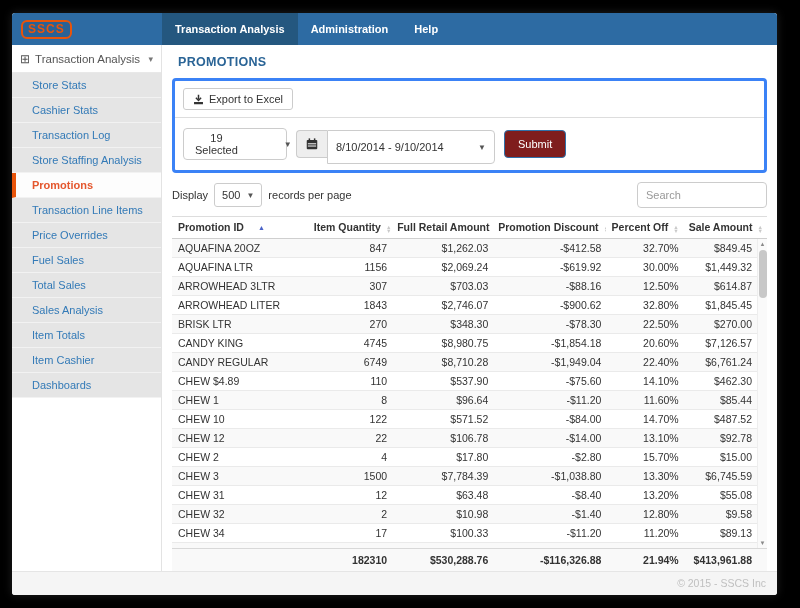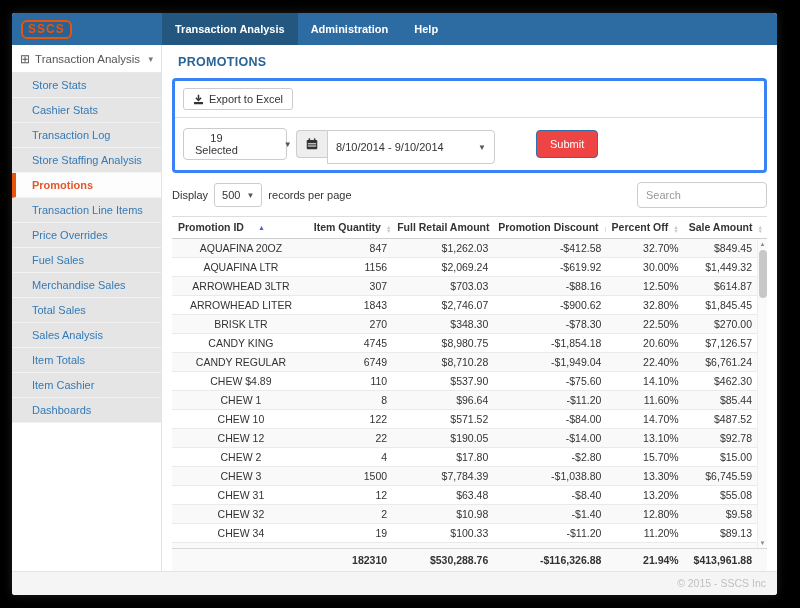--- a/index.html
+++ b/index.html
@@ -46,22 +46,22 @@
   .select-btn { display: inline-flex; align-items: center; justify-content: space-between;
     width: 104px; height: 32px; background: #fff; border: 1px solid #ccc; border-radius: 4px;
     padding: 0 11px; font-size: 11px; color: #333; cursor: pointer; font-family: inherit; gap: 40px; }
   .caret { color: #555; font-size: 8px; margin-left: 6px; }
   .input-group { display: flex; height: 28px; }
   .addon { width: 31px; background: #eee; border: 1px solid #ccc; border-right: none;
     border-radius: 4px 0 0 4px; display: flex; align-items: center; justify-content: center; }
   .date-input { display: inline-flex; align-items: center; justify-content: space-between;
     width: 168px; background: #fff; border: 1px solid #ccc; border-radius: 0 4px 4px 0;
     padding: 16px 8px; font-size: 11px; color: #333; cursor: pointer; font-family: inherit; }
-  .btn-primary { height: 28px; background: #ef4444; border: 1px solid #3071a9; border-radius: 4px;
-    color: #fff; font-size: 11px; padding: 0 13px; cursor: pointer; font-family: inherit; margin-left: 32px; }
+  .btn-primary { height: 28px; background: #7f1d1d; border: 1px solid #3071a9; border-radius: 4px;
+    color: #fff; font-size: 11px; padding: 0 13px; cursor: pointer; font-family: inherit; }
 
   .display-row { display: flex; align-items: center; gap: 6px; margin: 2px 0 8px 0;
     font-size: 11px; color: #333; }
   .pagesize-select { display: inline-flex; align-items: center; height: 24px; background: #fff;
     border: 1px solid #ccc; border-radius: 3px; padding: 0 7px; font-size: 11px; color: #333;
     cursor: pointer; font-family: inherit; }
   .search { margin-left: auto; width: 130px; height: 26px; border: 1px solid #ccc;
     border-radius: 4px; padding: 0 8px; font-size: 11px; color: #333; font-family: inherit; }
   .search::placeholder { color: #999; }
 
@@ -72,21 +72,21 @@
   table.head th { font-weight: bold; border-bottom: 1px solid #cfcfcf; text-align: right; padding: 4px 5px; }
   table.head th:first-child { text-align: left; padding-left: 6px; }
   .sort-asc { color: #4a63c8; font-size: 7px; margin-left: 14px; vertical-align: 1px; }
   .sort-both { display: inline-block; margin-left: 5px; vertical-align: -2px; }
   .sort-both i { display: block; font-style: normal; color: #c9c9c9; font-size: 5.5px; line-height: 4.5px; }
   .scrollbox { position: relative; height: 309px; overflow: hidden; }
   tbody tr { border-top: 1px solid #eaeaea; }
   tbody tr:first-child { border-top: none; }
   tbody tr:nth-child(odd) { background: #f9f9f9; }
   tbody td { text-align: right; }
-  tbody td:first-child { text-align: center; padding-left: 6px; }
+  tbody td:first-child { text-align: left; padding-left: 6px; }
   tbody td:last-child { padding-right: 15px; }
   .sb { position: absolute; right: 0; top: 0; bottom: 0; width: 10px; background: #fafafa;
     border-left: 1px solid #eee; cursor: pointer; }
   .sb-up, .sb-down { position: absolute; left: 0; right: 0; text-align: center; color: #8a8a8a;
     font-size: 6px; line-height: 8px; }
   .sb-up { top: 1px; } .sb-down { bottom: 1px; }
   .sb-thumb { position: absolute; left: 1px; width: 8px; top: 11px; height: 48px;
     background: #c8c8c8; border-radius: 4px; }
   table.totals { border-top: 1px solid #d8d8d8; border-bottom: 1px solid #ddd; }
   table.totals td { font-weight: bold; text-align: right; padding: 5px; }
@@ -122,21 +122,20 @@
       </div>
       <div class="sidebar-list">
           <button class="side-item">Store Stats</button>
           <button class="side-item">Cashier Stats</button>
           <button class="side-item">Transaction Log</button>
           <button class="side-item">Store Staffing Analysis</button>
           <button class="side-item active">Promotions</button>
           <button class="side-item">Transaction Line Items</button>
           <button class="side-item">Price Overrides</button>
           <button class="side-item">Fuel Sales</button>
-          <button class="side-item">Merchandise Sales</button>
           <button class="side-item">Total Sales</button>
           <button class="side-item">Sales Analysis</button>
           <button class="side-item">Item Totals</button>
           <button class="side-item">Item Cashier</button>
           <button class="side-item">Dashboards</button>
         </div>
     </div>
 
     <div class="main">
       <div class="page-title">PROMOTIONS</div>
@@ -294,21 +293,21 @@
                 <td>CHEW 10</td>
                 <td>122</td>
                 <td>$571.52</td>
                 <td>-$84.00</td>
                 <td>14.70%</td>
                 <td>$487.52</td>
               </tr>
               <tr>
                 <td>CHEW 12</td>
                 <td>22</td>
-                <td>$190.05</td>
+                <td>$106.78</td>
                 <td>-$14.00</td>
                 <td>13.10%</td>
                 <td>$92.78</td>
               </tr>
               <tr>
                 <td>CHEW 2</td>
                 <td>4</td>
                 <td>$17.80</td>
                 <td>-$2.80</td>
                 <td>15.70%</td>
@@ -333,21 +332,21 @@
               <tr>
                 <td>CHEW 32</td>
                 <td>2</td>
                 <td>$10.98</td>
                 <td>-$1.40</td>
                 <td>12.80%</td>
                 <td>$9.58</td>
               </tr>
               <tr>
                 <td>CHEW 34</td>
-                <td>19</td>
+                <td>17</td>
                 <td>$100.33</td>
                 <td>-$11.20</td>
                 <td>11.20%</td>
                 <td>$89.13</td>
               </tr>
               <tr>
                 <td>CHEW 4</td>
                 <td>793</td>
                 <td>$4,273.65</td>
                 <td>-$547.40</td>

